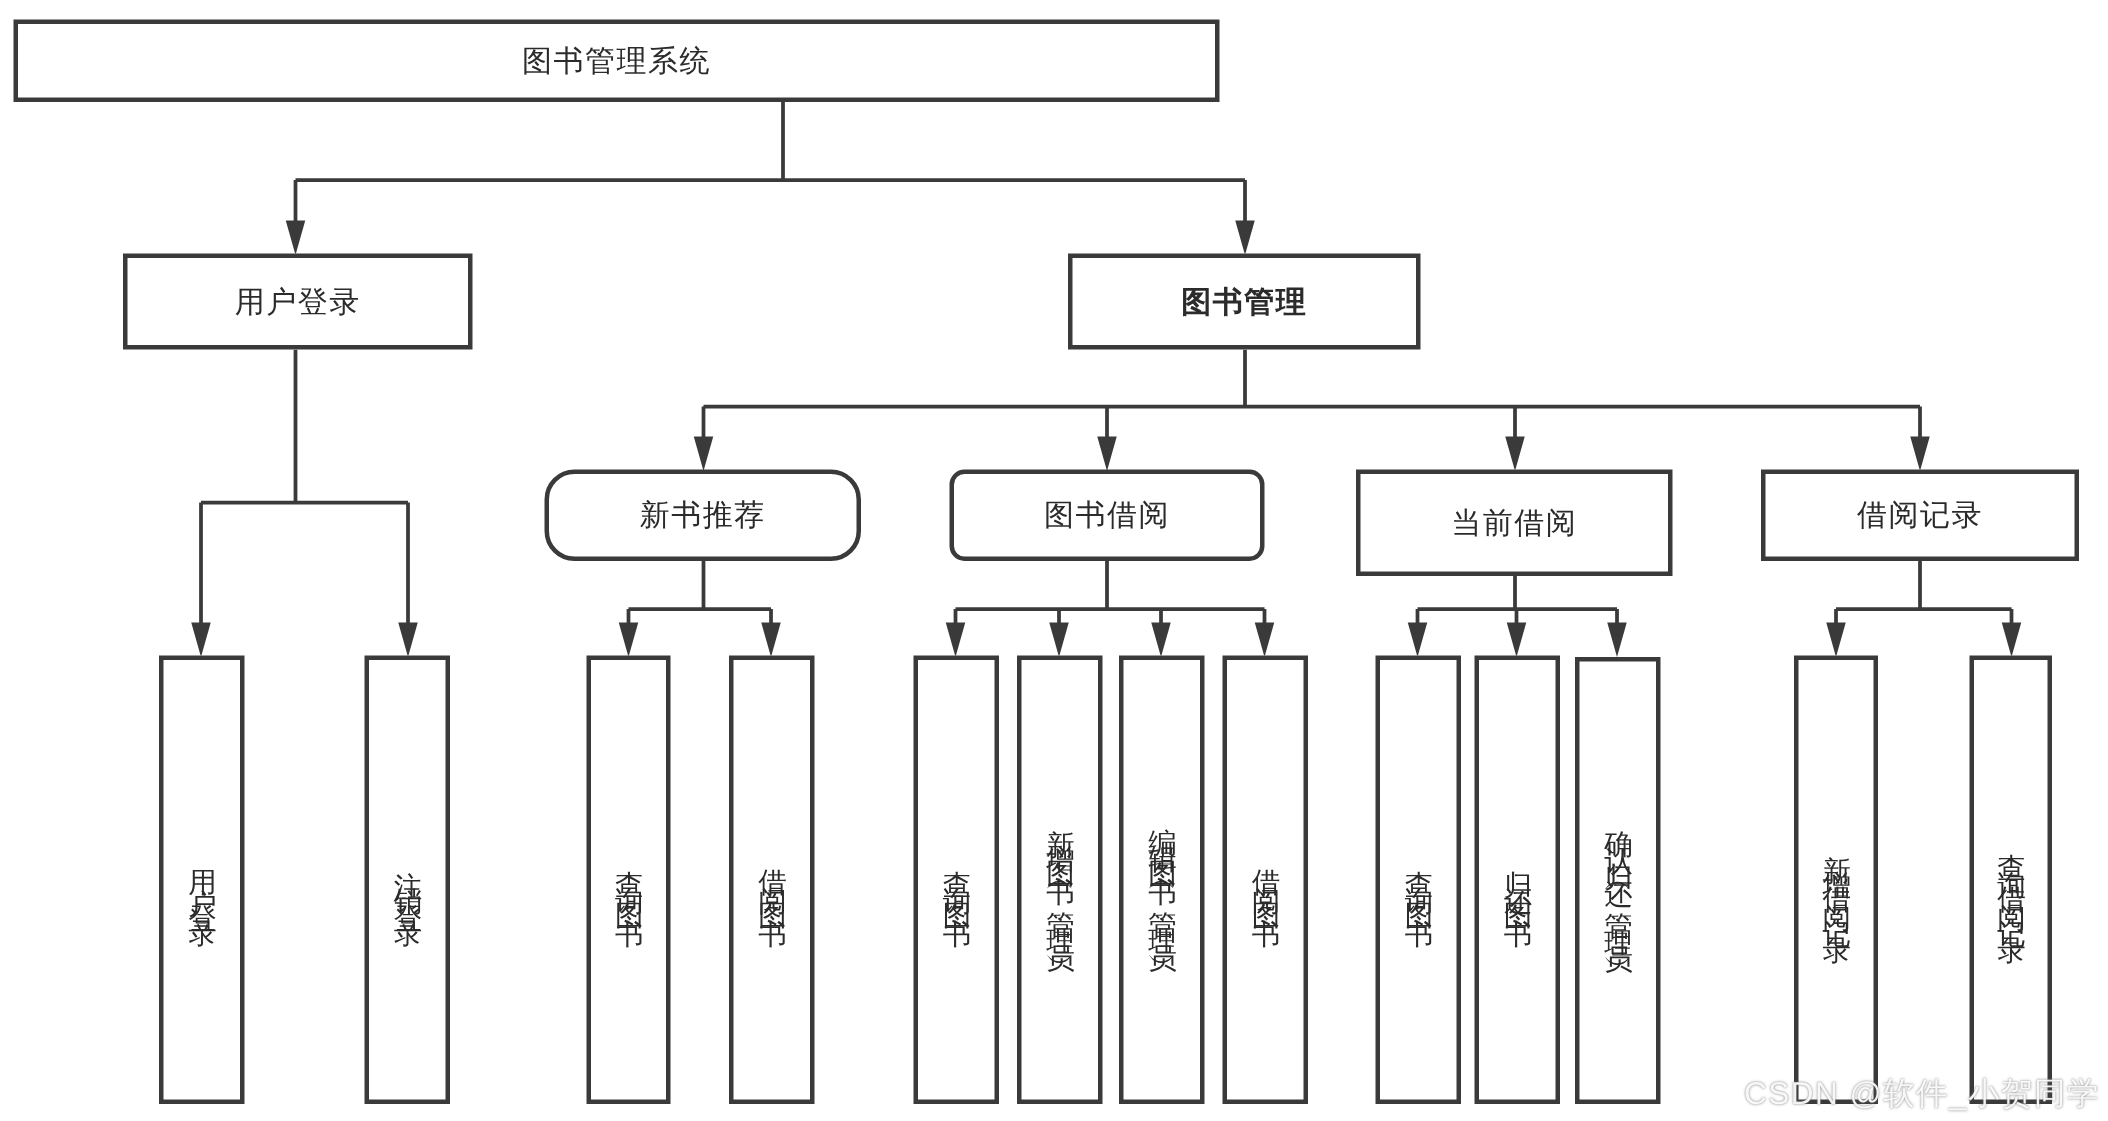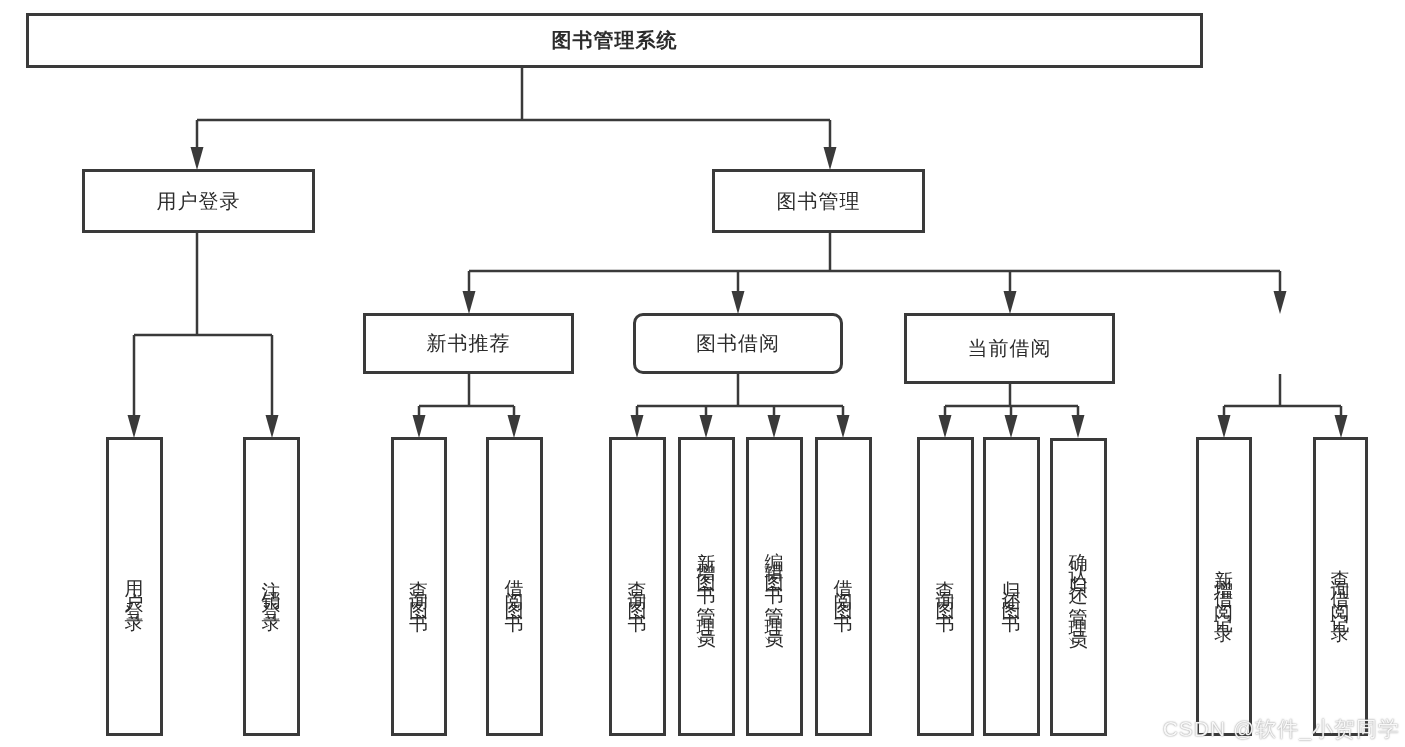--- a/index.html
+++ b/index.html
@@ -121,40 +121,43 @@
 
       <polygon points="938.5,415 951.5,415 945,438"></polygon>
       <polygon points="1004.5,415 1017.5,415 1011,438"></polygon>
       <polygon points="1071.5,415 1084.5,415 1078,438"></polygon>
 
       <polygon points="1217.5,415 1230.5,415 1224,438"></polygon>
       <polygon points="1334.5,415 1347.5,415 1341,438"></polygon>
     </g>
   </svg>
 
-  <div class="node hbox" style="left:26px; top:13px; width:1177px; height:55px;font-weight:bold;">
+  <div class="node hbox" style="left:9px; top:13px; width:804px; height:55px;">
     <span>图书管理系统</span>
   </div>
 
   <div class="node hbox" style="left:82px; top:169px; width:233px; height:64px;">
     <span>用户登录</span>
   </div>
-  <div class="node hbox" style="left:712px; top:169px; width:213px; height:64px;">
+  <div class="node hbox" style="left:712px; top:169px; width:235px; height:64px;font-weight:bold;">
     <span>图书管理</span>
   </div>
 
-  <div class="node hbox" style="left:363px; top:313px; width:211px; height:61px;">
+  <div class="node hbox" style="left:363px; top:313px; width:211px; height:61px;border-radius:20px;">
     <span>新书推荐</span>
   </div>
   <div class="node hbox" style="left:633px; top:313px; width:210px; height:61px;border-radius:10px;">
     <span>图书借阅</span>
   </div>
   <div class="node hbox" style="left:904px; top:313px; width:211px; height:71px;">
     <span>当前借阅</span>
   </div>
+  <div class="node hbox" style="left:1174px; top:313px; width:212px; height:61px;">
+    <span>借阅记录</span>
+  </div>
 
   <div class="node vbox" style="left:106px; top:437px; width:57px; height:299px;">
     <span class="vtext">用户登录</span>
   </div>
   <div class="node vbox" style="left:243px; top:437px; width:57px; height:299px;">
     <span class="vtext">注销登录</span>
   </div>
 
   <div class="node vbox" style="left:391px; top:437px; width:56px; height:299px;">
     <span class="vtext">查询图书</span>

